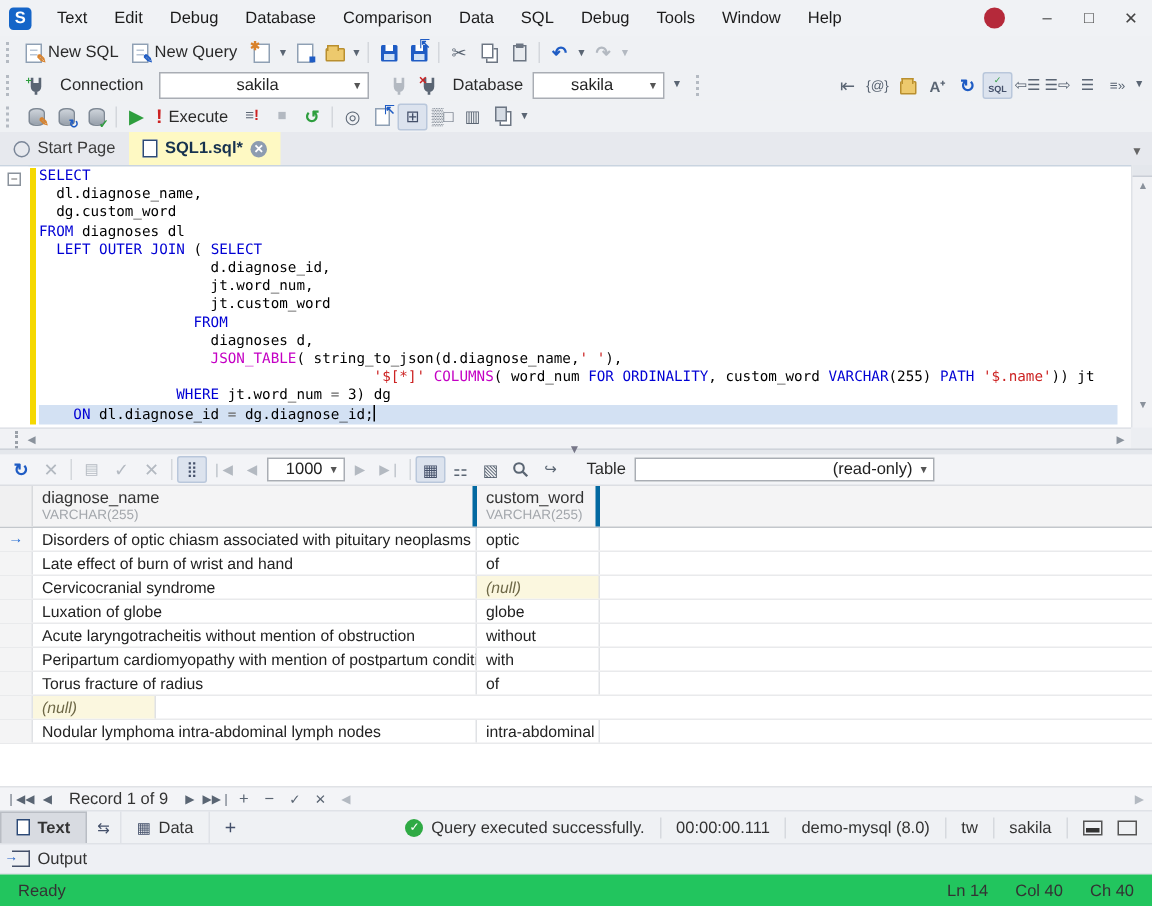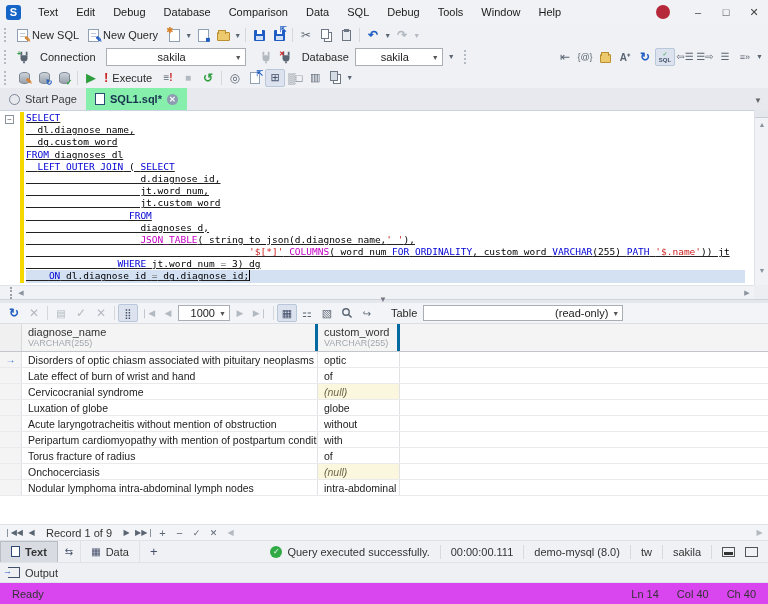--- a/index.html
+++ b/index.html
@@ -38,31 +38,31 @@
   .copy-ico{width:8px;height:10px;border:1px solid #6d7683;background:#fff;box-shadow:3px 3px 0 -1px #fff,3px 3px 0 0 #6d7683;margin:-3px 3px 0 0;}
   .cyl{width:11px;height:12px;border-radius:5px/3px;background:linear-gradient(#cdd3da,#98a1ac);border:1px solid #7e8894;position:relative;}
   .combo{height:18px;background:#fff;border:1px solid #a9adb4;display:flex;align-items:center;position:relative;padding:0 14px 0 6px;}
   .combo .val{flex:1;text-align:center;}
   .combo .dd{position:absolute;right:3px;top:5px;font-size:7px;color:#555;}
   .lbl{color:#2a2a2a;margin:0 6px;text-align:center;}
 
   
   #tabbar{top:88px;left:0;right:0;height:22px;background:#e7e9ee;display:flex;}
   .dtab{height:22px;display:flex;align-items:center;padding:0 9px;gap:5px;color:#3c3c3c;}
-  .dtab.active{background:#86efac;color:#17324f;font-weight:bold;}
+  .dtab.active{background:#fef9c3;color:#17324f;font-weight:bold;}
   .closec{width:11px;height:11px;border-radius:50%;background:#8d9cb0;color:#fff;font-size:8px;line-height:11px;text-align:center;}
   .tab-dd{position:absolute;right:6px;top:96px;font-size:8px;color:#666;}
 
   
   #editor{top:110px;left:0;width:754px;height:175px;background:#fff;border-top:1px solid #c9d4e0;overflow:hidden;}
   #fold-gutter{position:absolute;left:0;top:0;width:19px;height:175px;background:#fff;}
   .foldbox{position:absolute;left:5px;top:4px;width:9px;height:9px;border:1px solid #8a929c;background:#fff;color:#555;font-size:8px;line-height:7px;text-align:center;}
   #changebar{position:absolute;left:20px;top:1px;width:4px;height:171px;background:#f5d800;}
   #code{position:absolute;left:26px;top:1px;right:0;font-family:"DejaVu Sans Mono","Liberation Mono",monospace;font-size:9.5px;line-height:12.2px;white-space:pre;}
-  .cl{height:12.2px;position:relative;text-decoration:underline;}
+  .cl{height:12.2px;position:relative;}
   .cl.cur{background:#d3e1f3;width:719px;}
   .tk-kw{color:#0000d4;} .tk-fn{color:#c400c4;} .tk-str{color:#cc2222;} .tk-pl{color:#000;} .tk-op{color:#6a6a6a;}
   .caret{display:inline-block;width:1px;height:11px;background:#000;vertical-align:-2px;}
 
   
   #vscroll{top:110px;right:0;width:14px;height:175px;background:#f1f2f5;border-left:1px solid #dfe2e7;}
   #hscroll{top:285px;left:0;width:754px;height:14px;background:#f1f2f5;border-top:1px solid #dfe2e7;display:flex;align-items:center;}
   .sarrow{width:14px;height:13px;display:flex;align-items:center;justify-content:center;font-size:7px;color:#8a929c;}
   .panegrip{width:12px;height:12px;border-right:2px dotted #9aa0a8;margin-right:2px;}
   #splitter{top:299px;left:0;right:0;height:4px;background:#e4e7ec;border-top:1px solid #cfd3da;}
@@ -97,21 +97,21 @@
   #bstatus{margin-left:auto;display:flex;align-items:center;height:22px;}
   .bseg{display:flex;align-items:center;gap:5px;padding:0 10px;height:14px;border-left:1px solid #d6d9de;color:#333;}
   .okc{width:12px;height:12px;border-radius:50%;background:#2faa44;color:#fff;font-size:8px;line-height:12px;text-align:center;}
   .mon{width:13px;height:10px;border:1px solid #555;position:relative;}
   .mon.split:after{content:"";position:absolute;left:1px;right:1px;bottom:1px;height:3px;background:#333;}
 
   
   #outputbar{top:562px;left:0;right:0;height:21px;background:#eef0f4;border-top:1px solid #dfe2e7;border-bottom:1px solid #dfe2e7;display:flex;align-items:center;padding-left:8px;gap:5px;color:#333;}
   .outico{width:12px;height:11px;border:1px solid #44506a;border-left:none;position:relative;}
   .outico:before{content:"\2192";position:absolute;left:-5px;top:-2px;font-size:9px;color:#1f5cc4;}
-  #statusbar{top:583px;left:0;right:0;height:21px;background:#d946ef;display:flex;align-items:center;padding:0 12px;color:#333;}
+  #statusbar{top:583px;left:0;right:0;height:21px;background:#22c55e;display:flex;align-items:center;padding:0 12px;color:#333;}
   #statusbar .right{margin-left:auto;display:flex;gap:18px;}
 
   svg{display:block;}
 </style>
 </head>
 <body>
 
 <div id="app">
 
   <div id="menubar" class="abs">
@@ -413,21 +413,20 @@
           <span class="gc gw1">Peripartum cardiomyopathy with mention of postpartum condition</span>
           <span class="gc gw2">with</span>
         </div>
         <div class="grow">
           <span class="gc-sel"></span>
           <span class="gc gw1">Torus fracture of radius</span>
           <span class="gc gw2">of</span>
         </div>
         <div class="grow">
           <span class="gc-sel"></span>
-          <span class="gc gw1">Onchocerciasis</span>
           <span class="gc gw2 null">(null)</span>
         </div>
         <div class="grow">
           <span class="gc-sel"></span>
           <span class="gc gw1">Nodular lymphoma intra-abdominal lymph nodes</span>
           <span class="gc gw2">intra-abdominal</span>
         </div>
       </div>
   </div>
 

